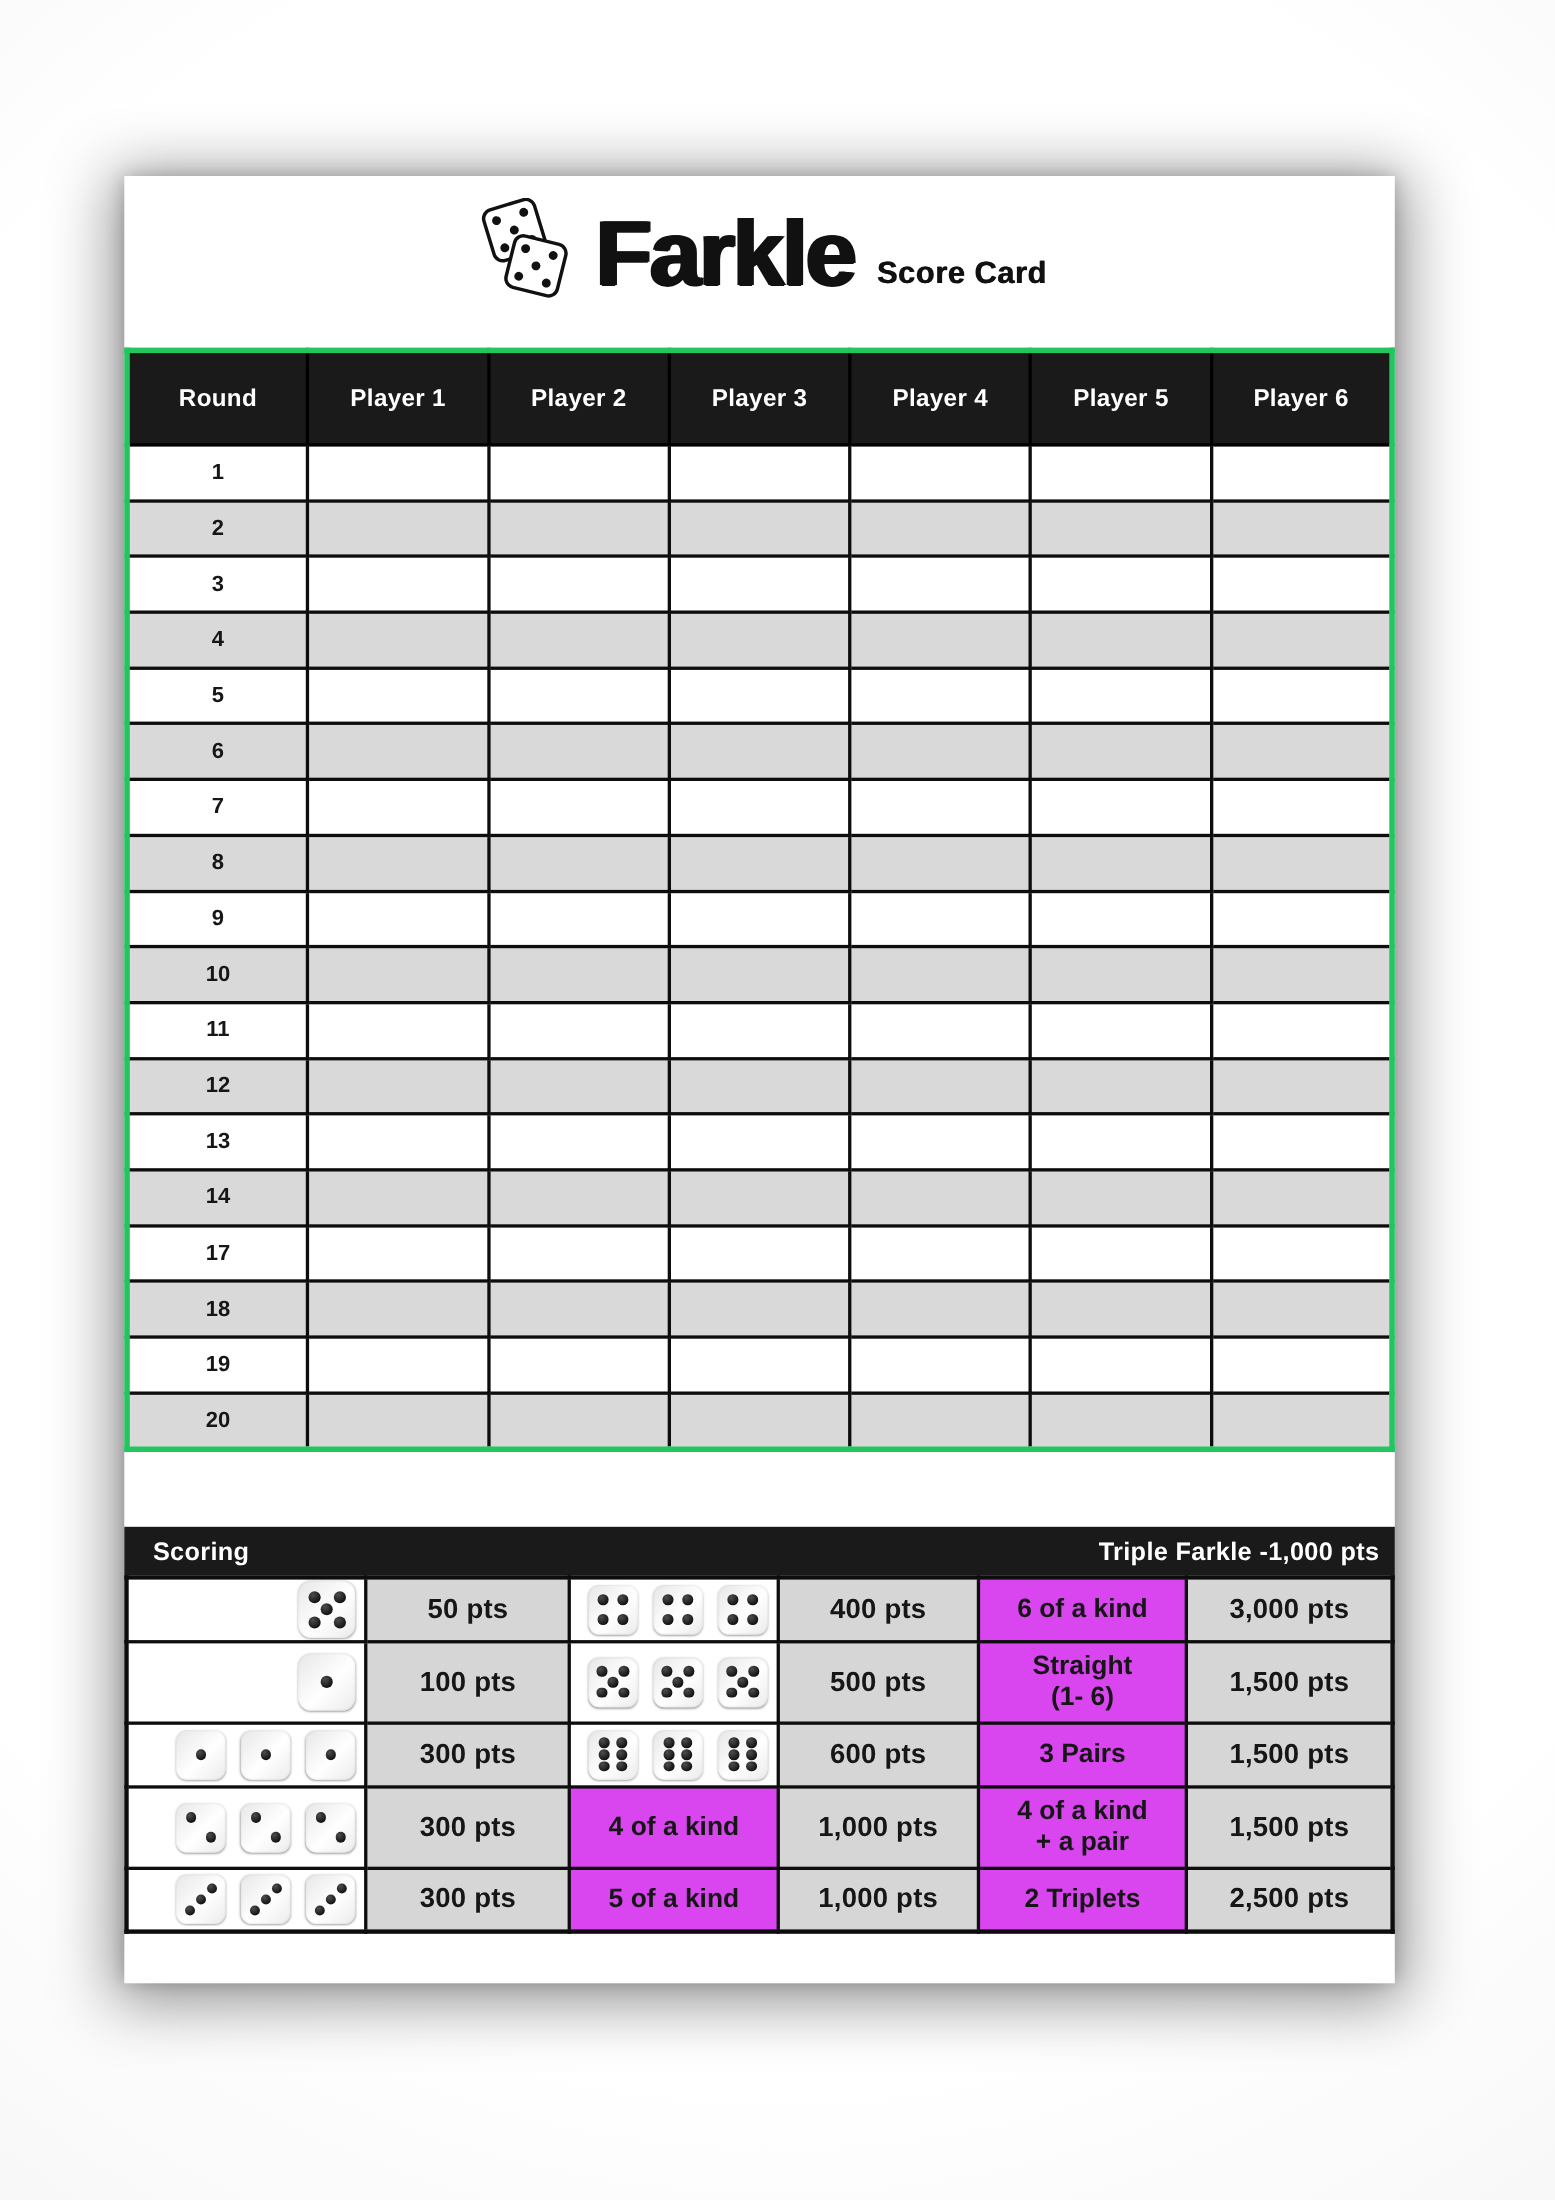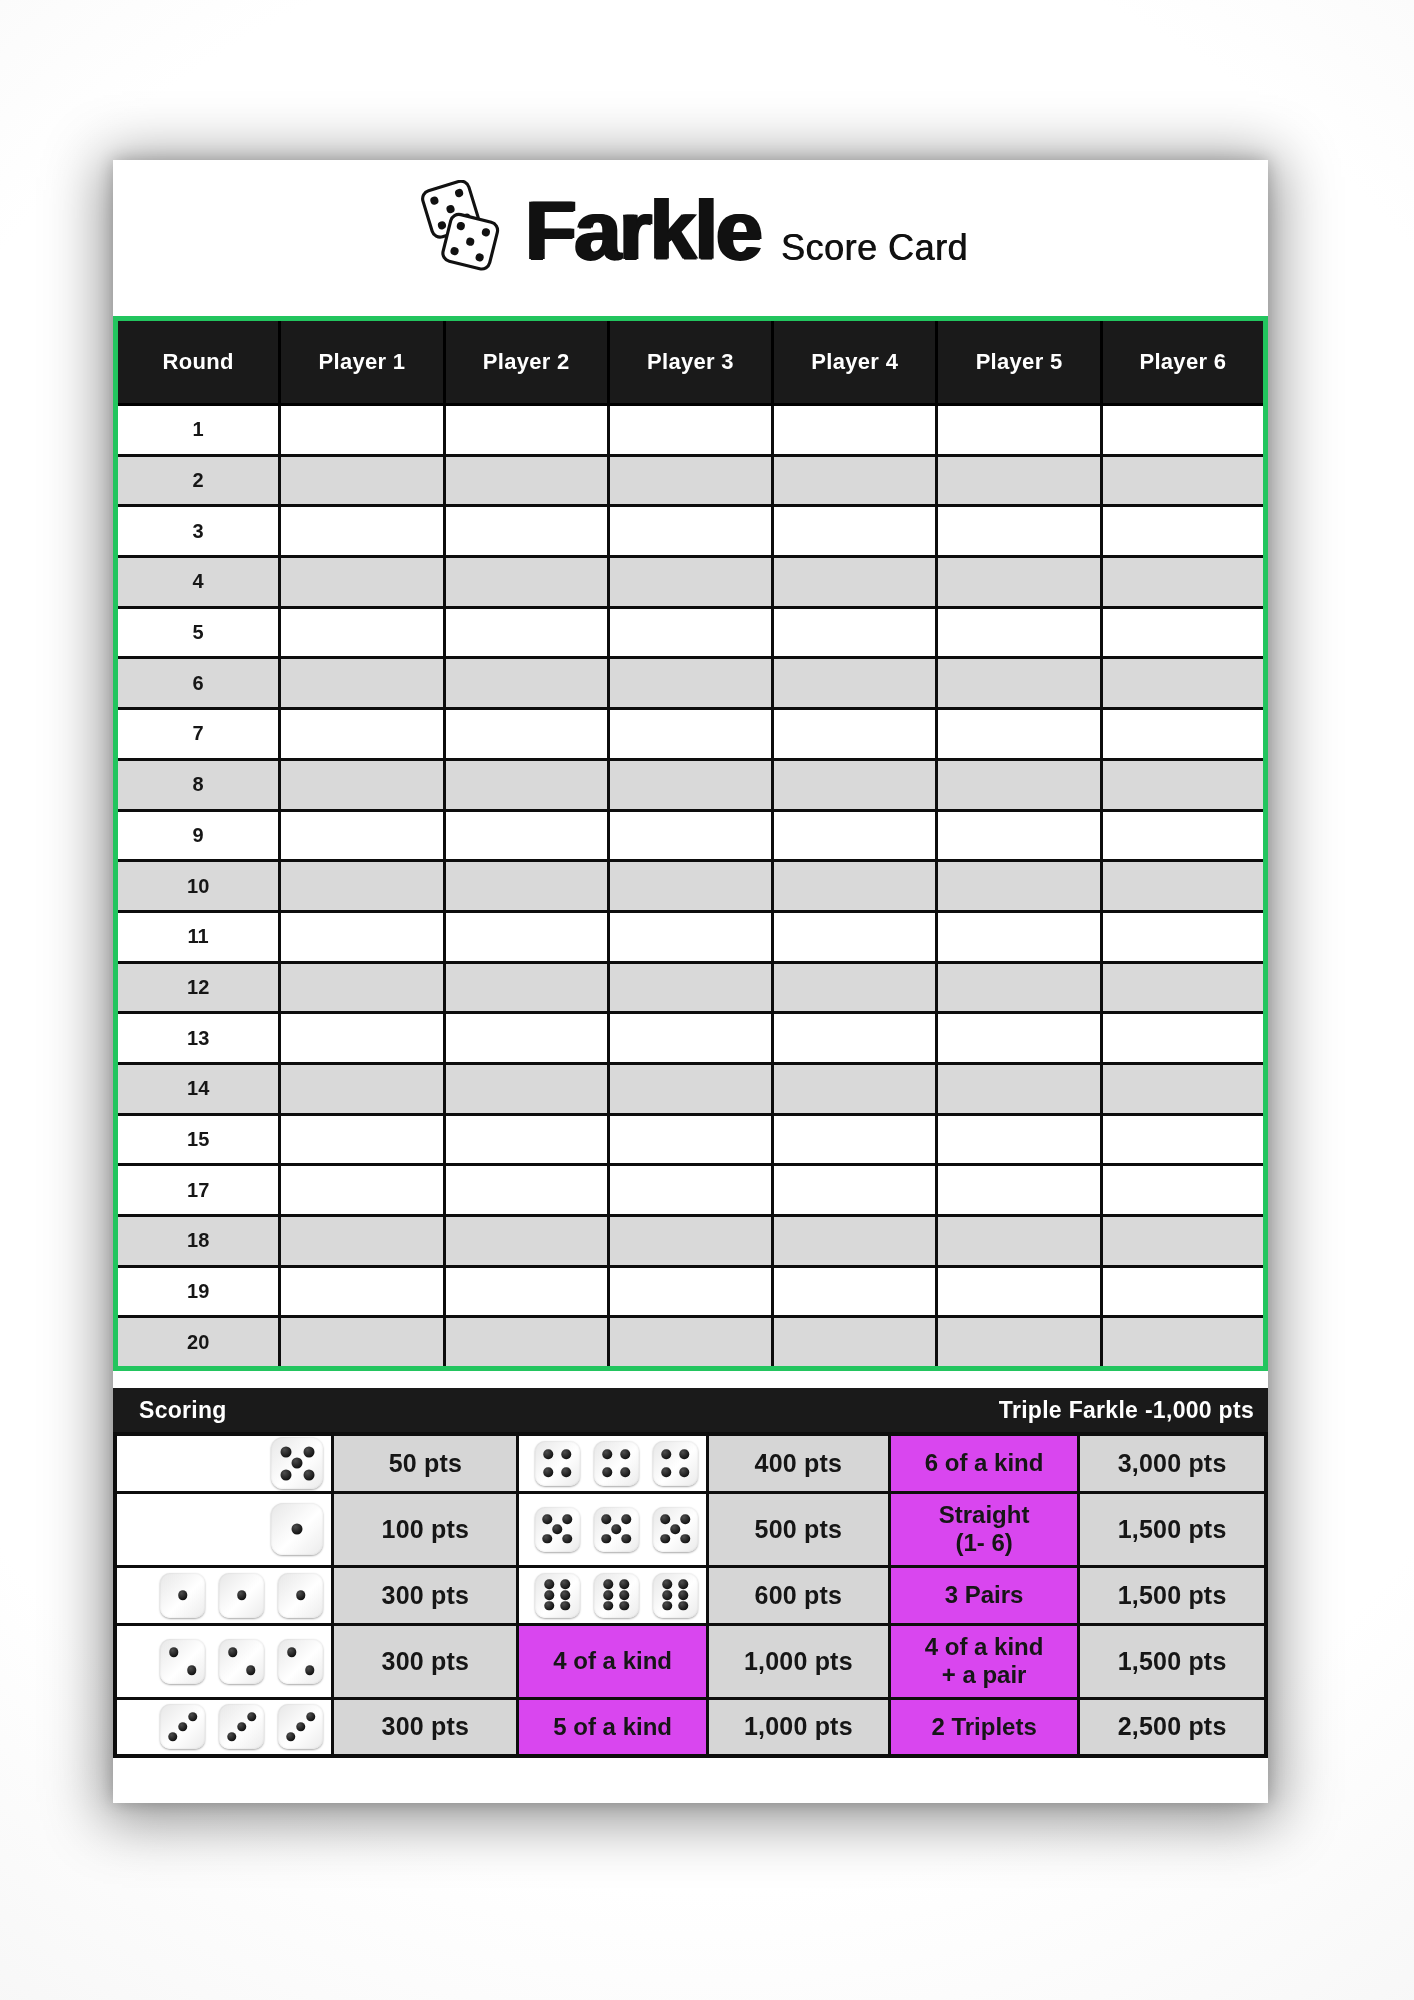--- a/index.html
+++ b/index.html
@@ -19,21 +19,21 @@
     position:absolute;top:0;left:0;width:100%;height:140px;
     display:flex;align-items:center;justify-content:center;
   }
   .dice-logo{margin-right:16px;margin-top:-4px;flex:0 0 auto;}
   .title{
     font-size:84px;font-weight:bold;letter-spacing:-2px;color:#111;
     text-shadow:1.7px 0 currentColor,-1.7px 0 currentColor,0 1.2px currentColor;
     line-height:1;
   }
   .subtitle{
-    font-size:36px;font-weight:normal;color:#111;margin-left:20px;margin-top:36px;
+    font-size:28px;font-weight:bold;color:#111;margin-left:20px;margin-top:36px;
     text-shadow:0.7px 0 currentColor;letter-spacing:0.5px;line-height:1;
   }
   
   table{border-collapse:collapse;table-layout:fixed;}
   .score-table{position:absolute;top:156px;left:0;width:1155px;}
   .score-table th{
     background:#1a1a1a;color:#fff;height:80px;font-size:22px;font-weight:bold;
     border:3px solid #000;letter-spacing:0.3px;
   }
   .score-table td{
@@ -242,29 +242,20 @@
         <tr class="alt">
           <td>14</td>
           <td></td>
           <td></td>
           <td></td>
           <td></td>
           <td></td>
           <td></td>
         </tr>
         <tr>
-          <td>15</td>
-          <td></td>
-          <td></td>
-          <td></td>
-          <td></td>
-          <td></td>
-          <td></td>
-        </tr>
-        <tr>
           <td>17</td>
           <td></td>
           <td></td>
           <td></td>
           <td></td>
           <td></td>
           <td></td>
         </tr>
         <tr class="alt">
           <td>18</td>

